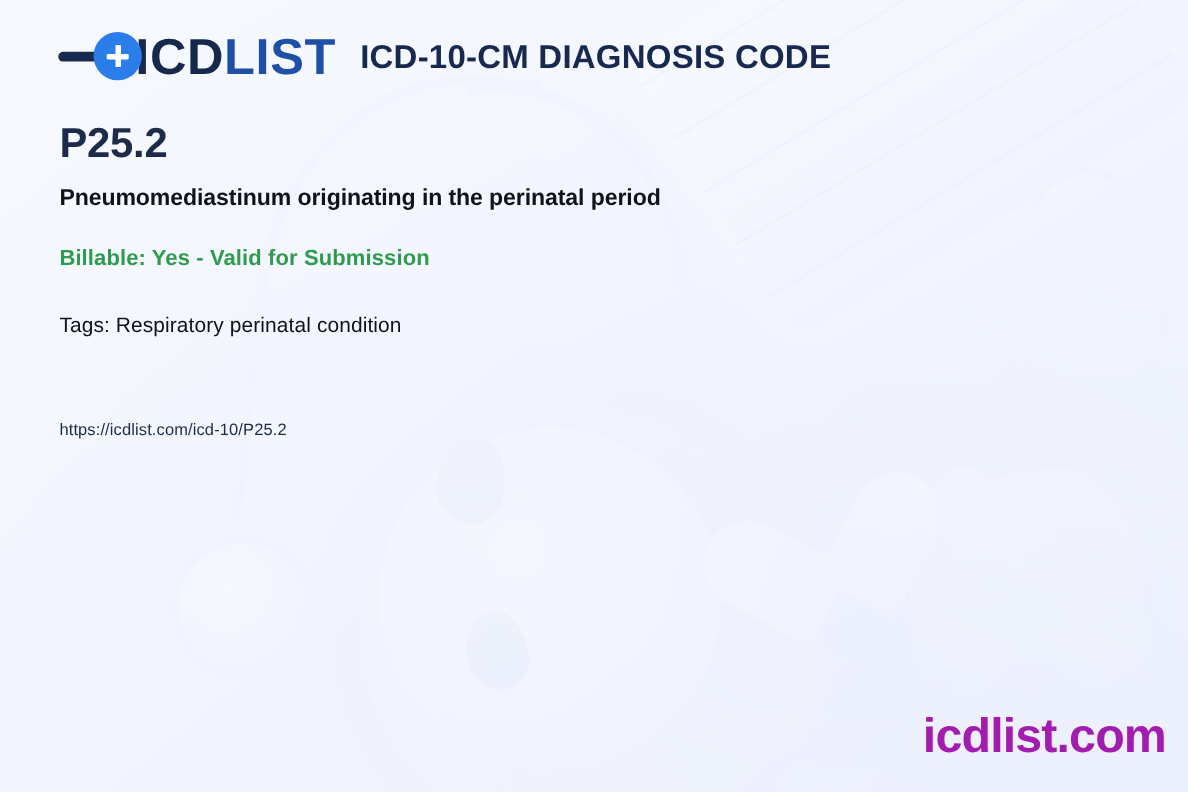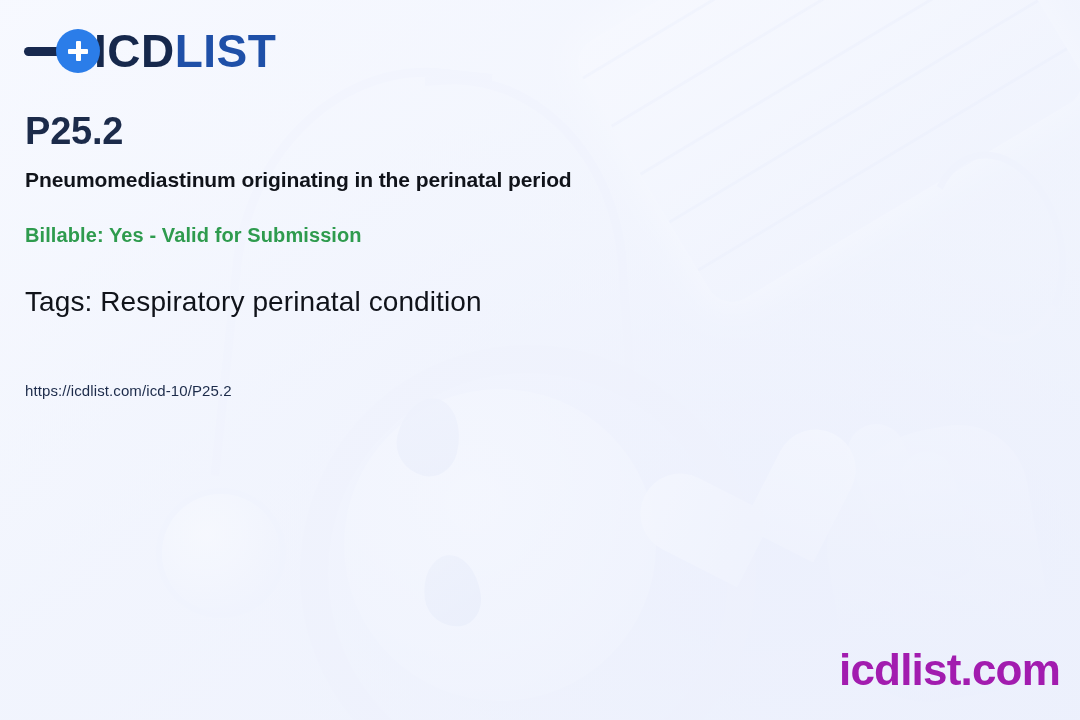--- a/index.html
+++ b/index.html
@@ -184,20 +184,21 @@
       rgba(243,246,254,0.72) 42%,
       rgba(238,242,253,0.70) 100%);
     z-index: 1;
   }
 
   
   #content {
     position: absolute;
     inset: 0;
     z-index: 2;
+    margin-left: 29px;
   }
 
   
   #header {
     position: absolute;
     left: 24px; top: 26px;
     display: flex;
     align-items: center;
     gap: 22px;
   }
@@ -275,21 +276,21 @@
     position: absolute;
     left: 25px; top: 224px;
     font-size: 20px;
     font-weight: 700;
     color: #2e9b4e;
     letter-spacing: 0.1px;
   }
   #tags-line {
     position: absolute;
     left: 25px; top: 286px;
-    font-size: 28px;
+    font-size: 19px;
     font-weight: 400;
     color: #10131a;
     letter-spacing: 0.1px;
   }
   #source-url {
     position: absolute;
     left: 25px; top: 382px;
     font-size: 15px;
     font-weight: 400;
     color: #1c2b4a;
@@ -333,20 +334,21 @@
   <div id="wash"></div>
 
   <div id="content">
 
     <div id="header">
       <div id="logo">
         <span id="logo-dash"></span>
         <span id="logo-mark"></span>
         <span id="logo-word"><span class="icd">ICD</span><span class="list">LIST</span></span>
       </div>
+      <div id="header-title">ICD-10-CM DIAGNOSIS CODE</div>
     </div>
 
     <div id="code-title">P25.2</div>
     <div id="code-description">Pneumomediastinum originating in the perinatal period</div>
     <div id="billable-status">Billable: Yes - Valid for Submission</div>
     <div id="tags-line">Tags: Respiratory perinatal condition</div>
     <div id="source-url">https://icdlist.com/icd-10/P25.2</div>
 
     <div id="watermark">icdlist.com</div>
   </div>

